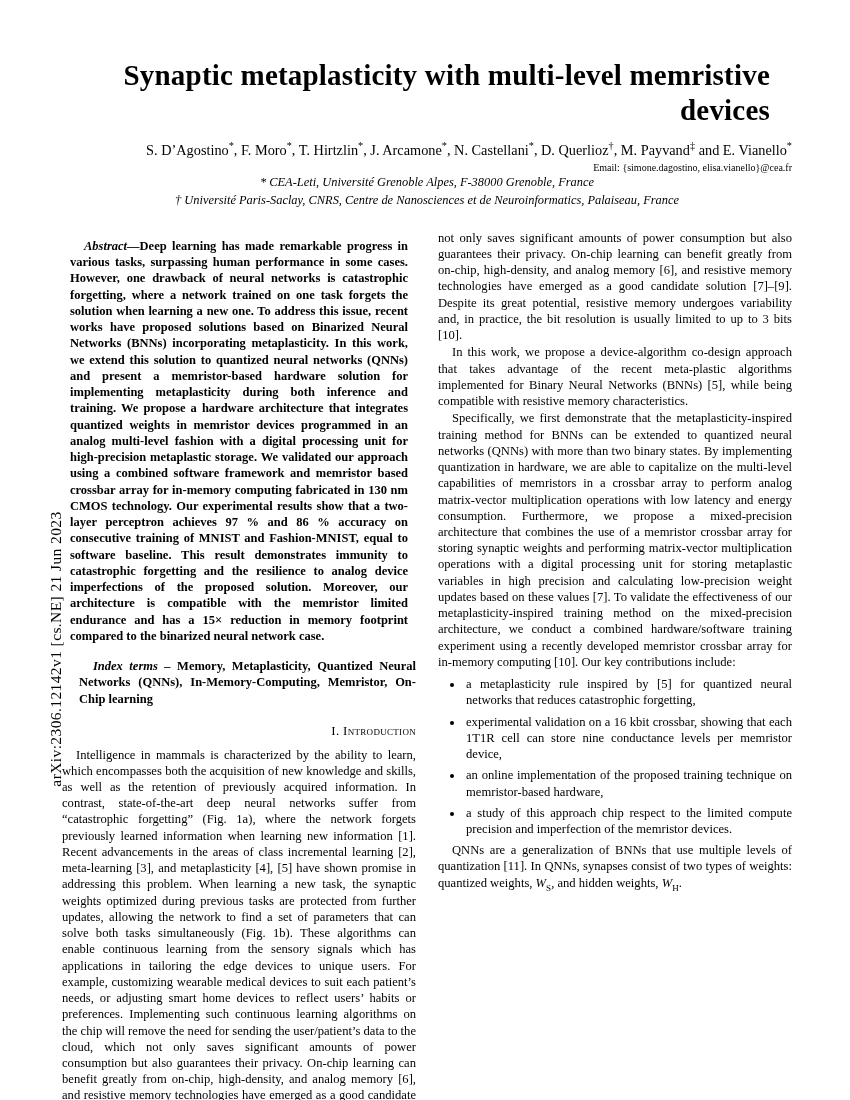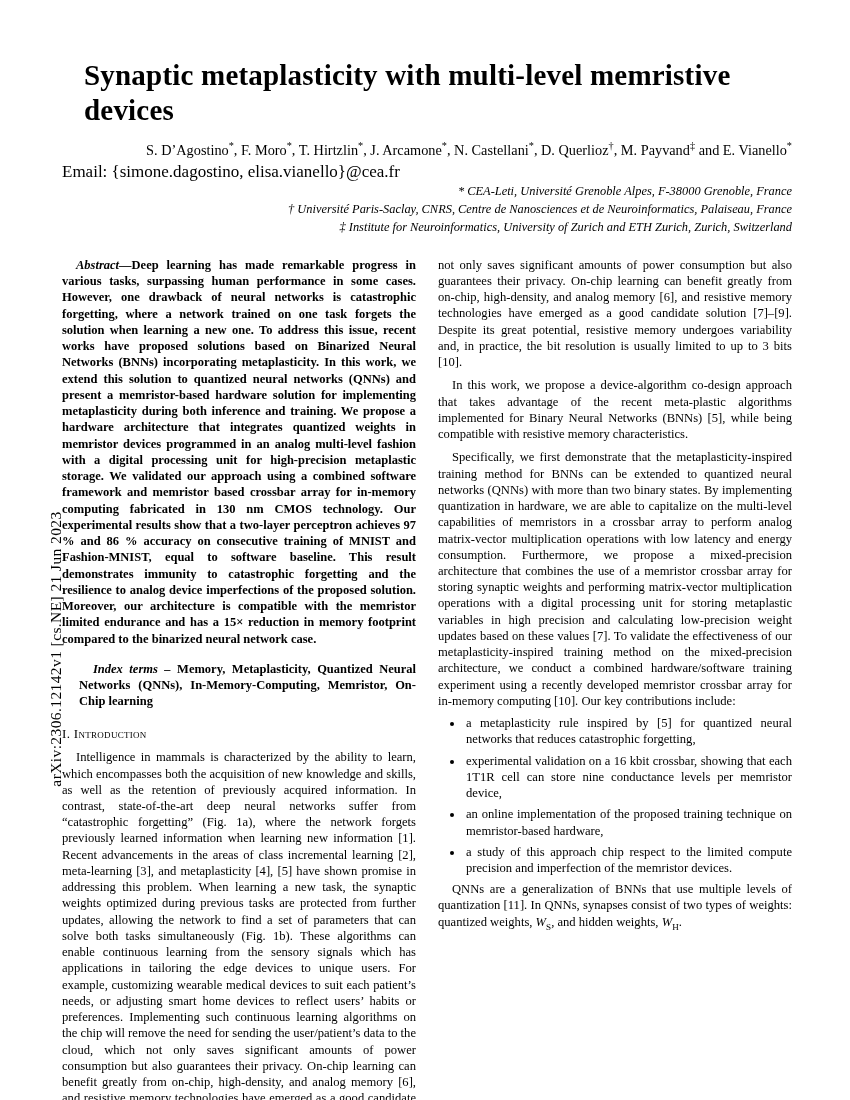--- a/index.html
+++ b/index.html
@@ -33,37 +33,37 @@
   .content {
     position: absolute;
     left: 62px;
     top: 58px;
     width: 730px;
   }
   .title {
     font-family: "Liberation Serif", serif;
     font-size: 29px;
     line-height: 1.22;
-    text-align: left;
+    text-align: right;
     margin: 0 22px 10px 22px;
     letter-spacing: 0.2px;
   }
   .authors {
     text-align: right;
     font-size: 14.3px;
     margin: 8px 0 2px 0;
     line-height: 1.35;
   }
   .email {
-    text-align: left;
-    font-size: 17px;
+    text-align: right;
+    font-size: 10px;
     margin: 2px 0 1px 0;
   }
   .affil {
-    text-align: right;
+    text-align: center;
     font-size: 12.4px;
     font-style: italic;
     line-height: 1.45;
     margin: 0;
   }
   sup { font-size: 0.72em; vertical-align: super; }
 
   .cols {
     margin-top: 20px;
     display: flex;
@@ -73,47 +73,47 @@
   .col {
     width: 354px;
     font-size: 12.6px;
     line-height: 1.29;
     text-align: justify;
   }
   .abstract {
     font-weight: bold;
     text-align: justify;
     text-indent: 14px;
-    margin: 0;
+    margin: 8px;
     font-size: 12.5px;
     line-height: 1.3;
   }
   .abstract .lead { font-style: italic; font-weight: bold; }
   .indexterms {
     font-weight: bold;
     text-align: justify;
     text-indent: 14px;
     margin: 14px 0 0 17px;
     font-size: 12.5px;
     line-height: 1.3;
   }
   .indexterms .lead { font-style: italic; font-weight: bold; }
   .section-head {
-    text-align: left;
+    text-align: right;
     font-variant: small-caps;
     font-size: 13px;
     margin: 16px 0 7px 0;
     letter-spacing: 0.3px;
   }
   p.body {
     margin: 0;
     text-indent: 14px;
     text-align: justify;
   }
-  p.body + p.body { margin-top: 7px; }
+  p.body + p.body { margin-top: 1px; }
   ul.contrib {
     margin: 6px 0 0 0;
     padding-left: 26px;
     text-align: justify;
   }
   ul.contrib li {
     margin-bottom: 5px;
     padding-left: 2px;
   }
   .math { font-family: "Liberation Serif", serif; font-style: italic; }
@@ -131,21 +131,20 @@
     <h1 class="title">Synaptic metaplasticity with multi-level memristive devices</h1>
 
     <div class="authors">
       S. D’Agostino<sup>*</sup>, F. Moro<sup>*</sup>, T. Hirtzlin<sup>*</sup>, J. Arcamone<sup>*</sup>, N. Castellani<sup>*</sup>, D. Querlioz<sup>†</sup>, M. Payvand<sup>‡</sup> and E. Vianello<sup>*</sup>
     </div>
 
     <div class="email">Email: {simone.dagostino, elisa.vianello}@cea.fr</div>
 
     <div class="affil">* CEA-Leti, Université Grenoble Alpes, F-38000 Grenoble, France</div>
     <div class="affil">† Université Paris-Saclay, CNRS, Centre de Nanosciences et de Neuroinformatics, Palaiseau, France</div>
-    <div class="affil">‡ Institute for Neuroinformatics, University of Zurich and ETH Zurich, Zurich, Switzerland</div>
 
     <div class="cols">
 
       <div class="col">
         <p class="abstract"><span class="lead">Abstract—</span><span>Deep learning has made remarkable progress in various tasks, surpassing human performance in some cases. However, one drawback of neural networks is catastrophic forgetting, where a network trained on one task forgets the solution when learning a new one. To address this issue, recent works have proposed solutions based on Binarized Neural Networks (BNNs) incorporating metaplasticity. In this work, we extend this solution to quantized neural networks (QNNs) and present a memristor-based hardware solution for implementing metaplasticity during both inference and training. We propose a hardware architecture that integrates quantized weights in memristor devices programmed in an analog multi-level fashion with a digital processing unit for high-precision metaplastic storage. We validated our approach using a combined software framework and memristor based crossbar array for in-memory computing fabricated in 130 nm CMOS technology. Our experimental results show that a two-layer perceptron achieves 97 % and 86 % accuracy on consecutive training of MNIST and Fashion-MNIST, equal to software baseline. This result demonstrates immunity to catastrophic forgetting and the resilience to analog device imperfections of the proposed solution. Moreover, our architecture is compatible with the memristor limited endurance and has a 15× reduction in memory footprint compared to the binarized neural network case.</span></p>
 
         <p class="indexterms"><span class="lead">Index terms – </span><span>Memory, Metaplasticity, Quantized Neural Networks (QNNs), In-Memory-Computing, Memristor, On-Chip learning</span></p>
 
         <div class="section-head">
           <span>I.</span>

